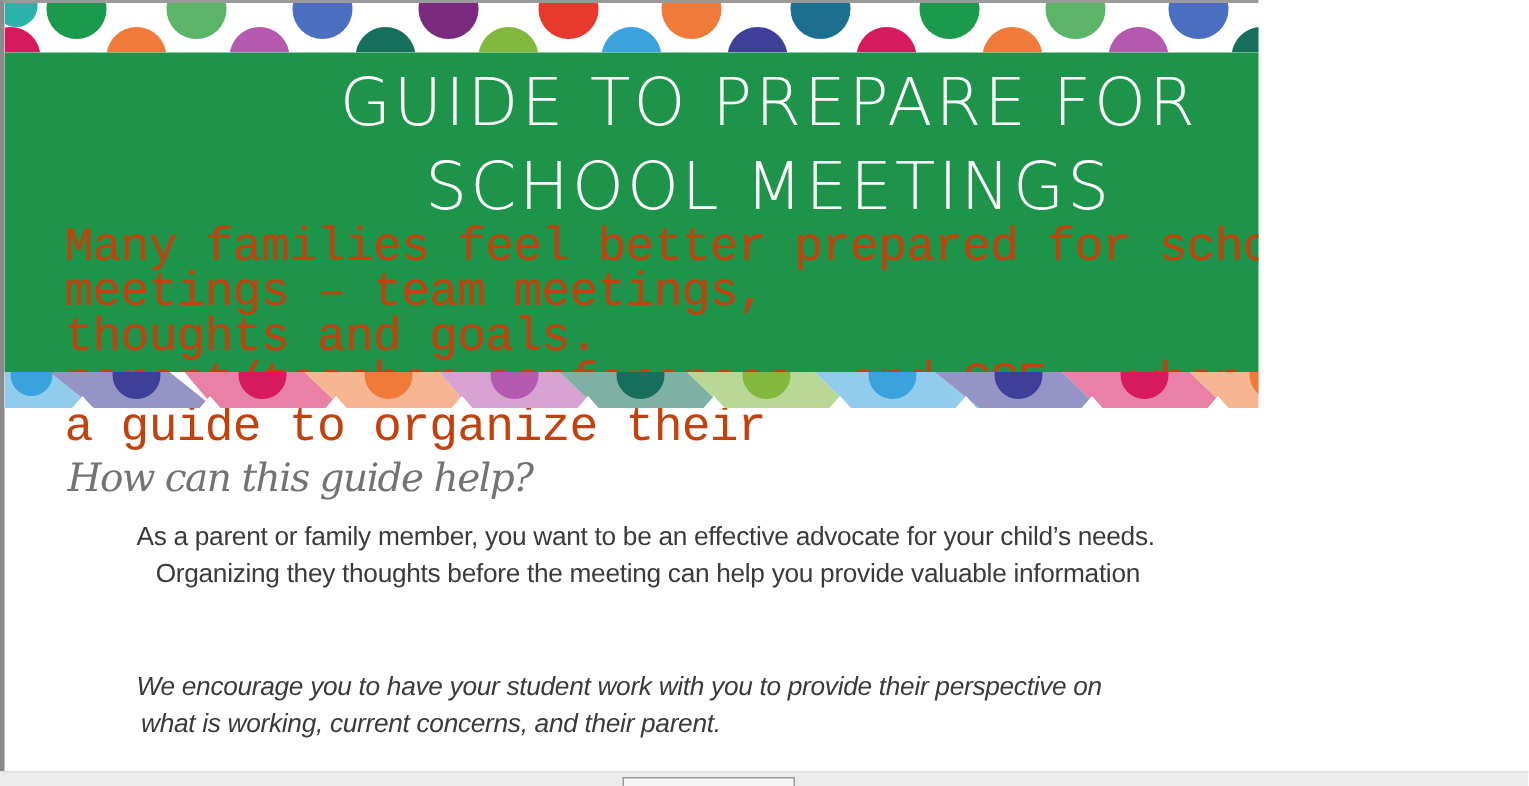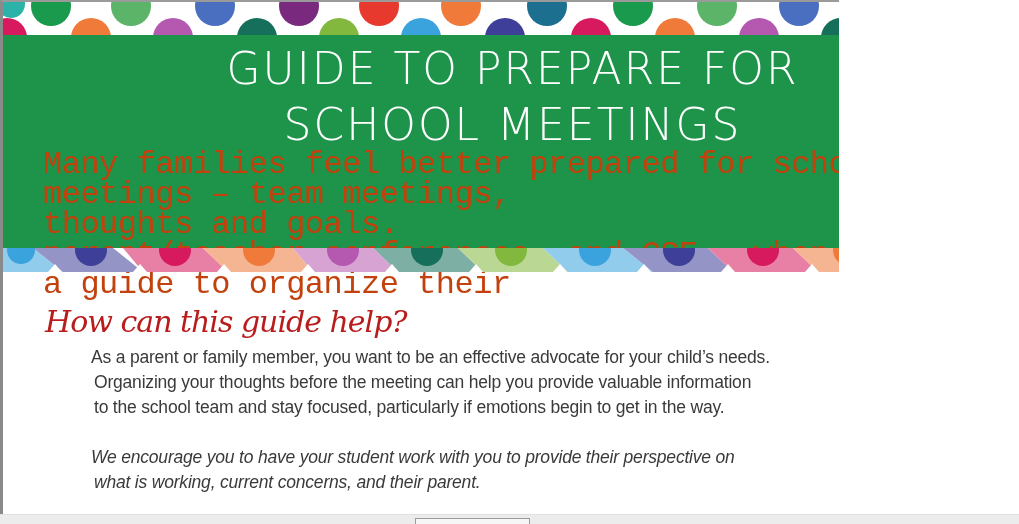--- a/index.html
+++ b/index.html
@@ -30,21 +30,21 @@
   .title.l1 { top: 39px; }
   .title.l2 { top: 95px; }
   .subtitle {
     position: absolute; left: 40px; top: 148px; width: 960px;
     color: #c2410c; font-family: Liberation Mono, monospace;
     font-size: 32px; line-height: 30px; letter-spacing: -0.5px;
   }
   .h2 {
     position: absolute; left: 42px; top: 302px;
     font-family: "DejaVu Serif", serif; font-style: italic;
-    font-size: 30px; color: #b91c1c; letter-spacing: -1px;
+    font-size: 26px; color: #737373; letter-spacing: -1px;
   }
   .para {
     position: absolute; left: 88px; color: #3a3a3a;
     font-family: "Liberation Sans", sans-serif; font-size: 17.5px; line-height: 25px;
     letter-spacing: -0.2px;
   }
   .para span { display: block; white-space: nowrap; }
   .para .indent { padding-left: 3px; }
   .photo {
     position: absolute; overflow: hidden;
@@ -163,24 +163,23 @@
         <polygon points="718,24 725,16 732,24"></polygon>
         <polygon points="802,24 809,16 816,24"></polygon>
         <polygon points="888,24 895,16 902,24"></polygon>
         <polygon points="972,24 979,16 986,24"></polygon>
       </g>
     </svg>
   </div>
 
   <div class="h2">How can this guide help?</div>
 
-  <div class="para" style="top:343px;">
+  <div class="para" style="top:343px;text-align:center;">
     <span>As a parent or family member, you want to be an effective advocate for your child’s needs.</span>
-    <span class="indent">Organizing your thoughts before the meeting can help you provide valuable information</span>
-    <span class="indent">to the school team and stay focused, particularly if emotions begin to get in the way.</span>
+    <span class="indent">Organizing they thoughts before the meeting can help you provide valuable information</span>
   </div>
 
   <div class="para" style="top:443px;font-style:italic;">
     <span>We encourage you to have your student work with you to provide their perspective on</span>
     <span class="indent">what is working, current concerns, and their parent.</span>
   </div>
 
   <div class="photo photo1">
     <div class="hair" style="left:0px;top:6px;width:42px;height:36px;background:#5a3a22;"></div>
     <div class="face" style="left:4px;top:16px;width:34px;height:42px;background:#e3b697;"></div>

